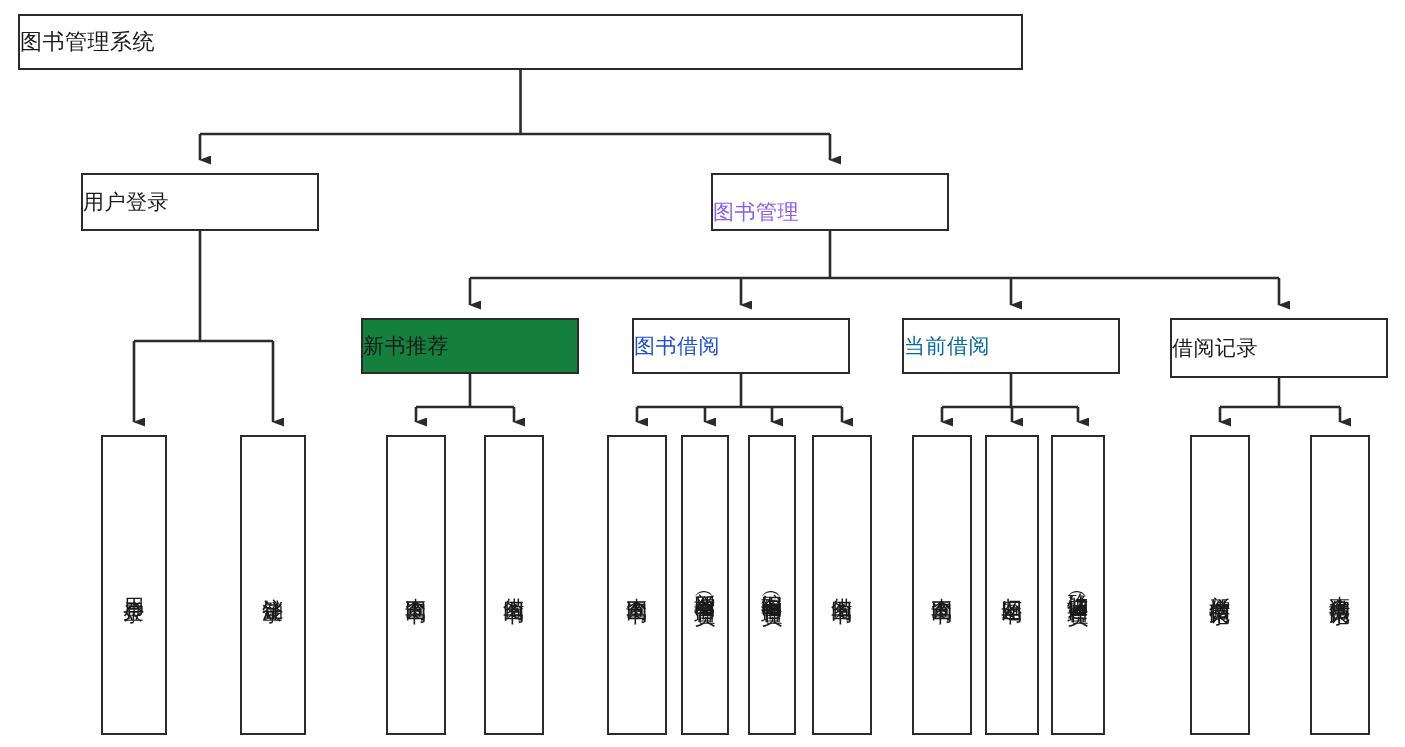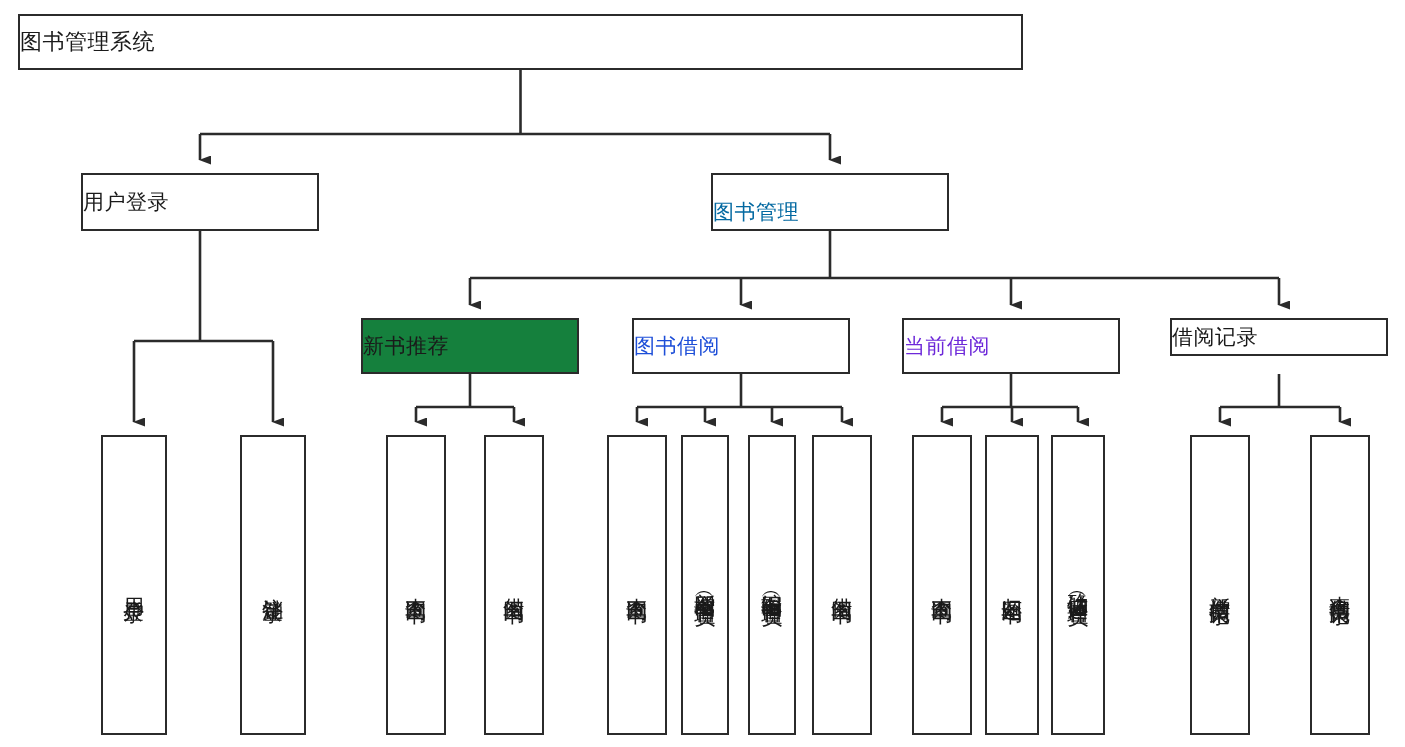--- a/index.html
+++ b/index.html
@@ -120,32 +120,32 @@
   </svg>
 
   <div id="nodes-layer">
       <div class="node horizontal root" style="left: 18px; top: 14px; width: 1005px; height: 56px; border-color: rgb(43, 43, 43); background: rgb(255, 255, 255);">
         <span class="node-label" style="color: rgb(26, 26, 26);">图书管理系统</span>
       </div>
       <div class="node horizontal" style="left: 81px; top: 173px; width: 238px; height: 58px; border-color: rgb(43, 43, 43); background: rgb(255, 255, 255);">
         <span class="node-label" style="color: rgb(26, 26, 26);">用户登录</span>
       </div>
       <div class="node horizontal" style="left: 711px; top: 173px; width: 238px; height: 58px; border-color: rgb(43, 43, 43); background: rgb(255, 255, 255);">
-        <span class="node-label" style="color: #0369a1; margin-top: 21px;">图书管理</span>
+        <span class="node-label" style="color: #8b5cf6; margin-top: 21px;">图书管理</span>
       </div>
       <div class="node horizontal" style="left: 361px; top: 318px; width: 218px; height: 56px; border-color: rgb(43, 43, 43); background: #15803d;">
         <span class="node-label" style="color: rgb(26, 26, 26);">新书推荐</span>
       </div>
       <div class="node horizontal" style="left: 632px; top: 318px; width: 218px; height: 56px; border-color: rgb(43, 43, 43); background: rgb(255, 255, 255);">
         <span class="node-label" style="color: #1d4ed8;">图书借阅</span>
       </div>
       <div class="node horizontal" style="left: 902px; top: 318px; width: 218px; height: 56px; border-color: rgb(43, 43, 43); background: rgb(255, 255, 255);">
-        <span class="node-label" style="color: #6d28d9;">当前借阅</span>
+        <span class="node-label" style="color: #0369a1;">当前借阅</span>
       </div>
-      <div class="node horizontal" style="left: 1170px; top: 318px; width: 218px; height: 38px; border-color: rgb(43, 43, 43); background: rgb(255, 255, 255);">
+      <div class="node horizontal" style="left: 1170px; top: 318px; width: 218px; height: 60px; border-color: rgb(43, 43, 43); background: rgb(255, 255, 255);">
         <span class="node-label" style="color: rgb(26, 26, 26);">借阅记录</span>
       </div>
       <div class="node vertical" style="left: 101px; top: 435px; width: 66px; height: 300px; border-color: rgb(43, 43, 43); background: rgb(255, 255, 255);">
         <span class="node-label" style="color: rgb(26, 26, 26);">用户登录</span>
       </div>
       <div class="node vertical" style="left: 240px; top: 435px; width: 66px; height: 300px; border-color: rgb(43, 43, 43); background: rgb(255, 255, 255);">
         <span class="node-label" style="color: rgb(26, 26, 26);">注销登录</span>
       </div>
       <div class="node vertical" style="left: 386px; top: 435px; width: 60px; height: 300px; border-color: rgb(43, 43, 43); background: rgb(255, 255, 255);">
         <span class="node-label" style="color: rgb(26, 26, 26);">查询图书</span>

